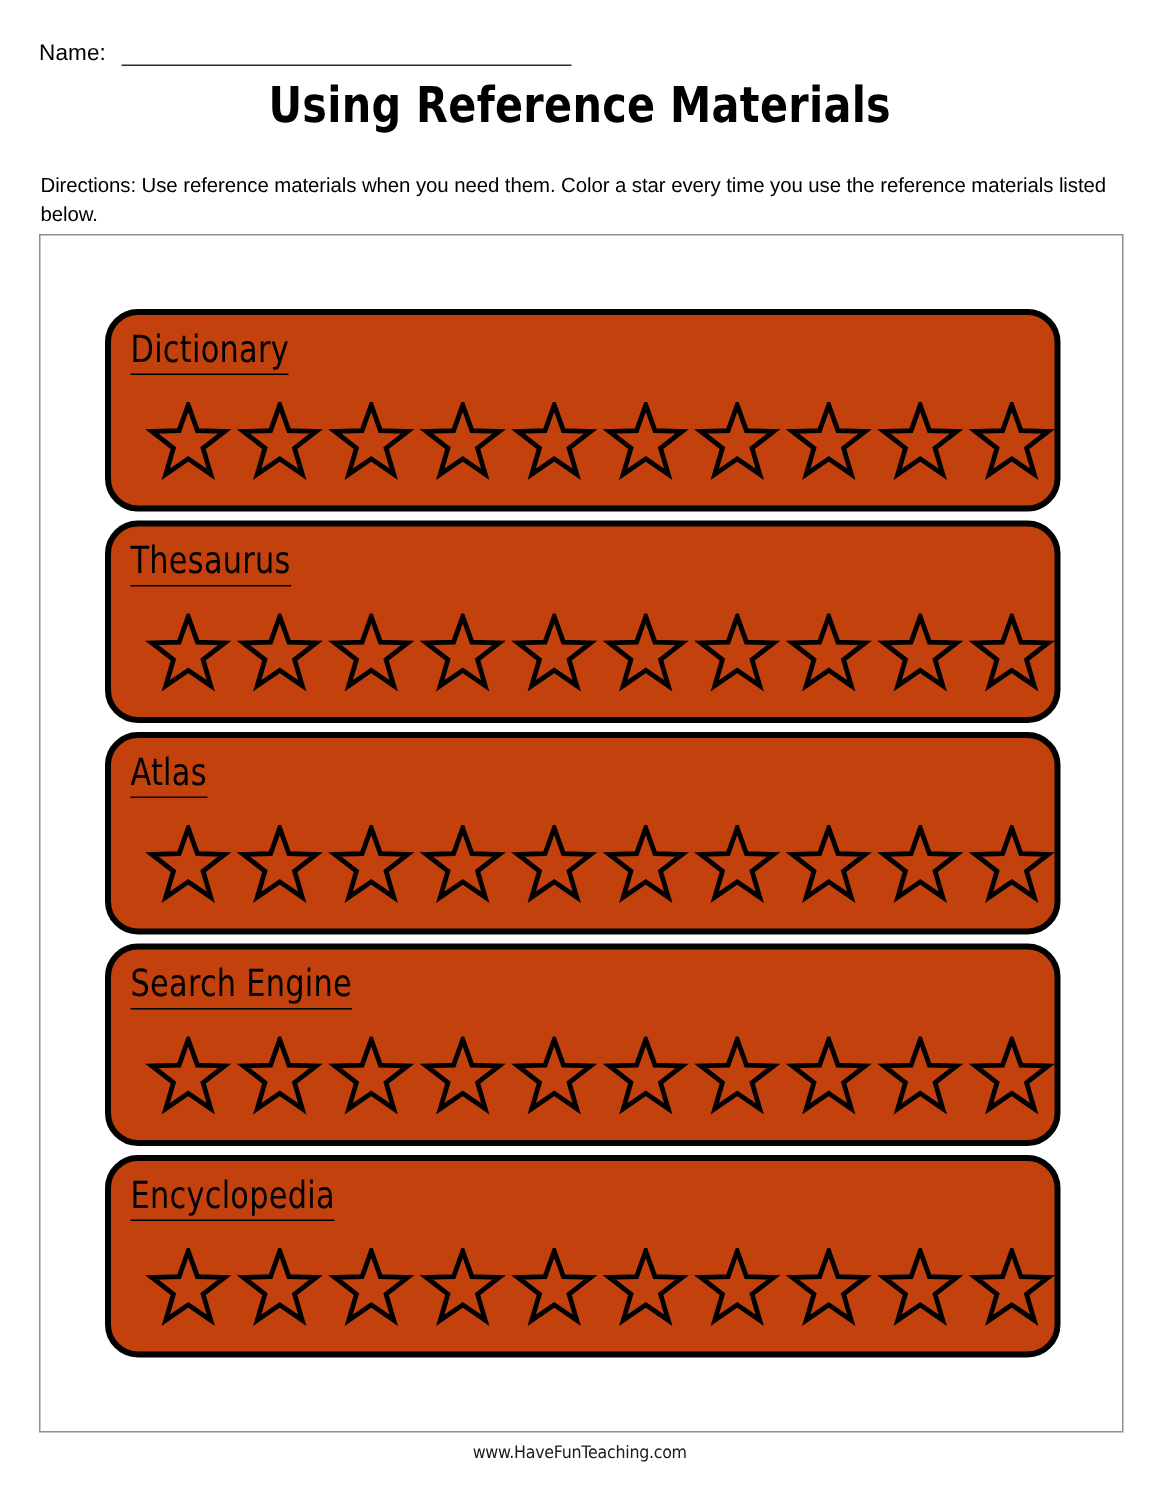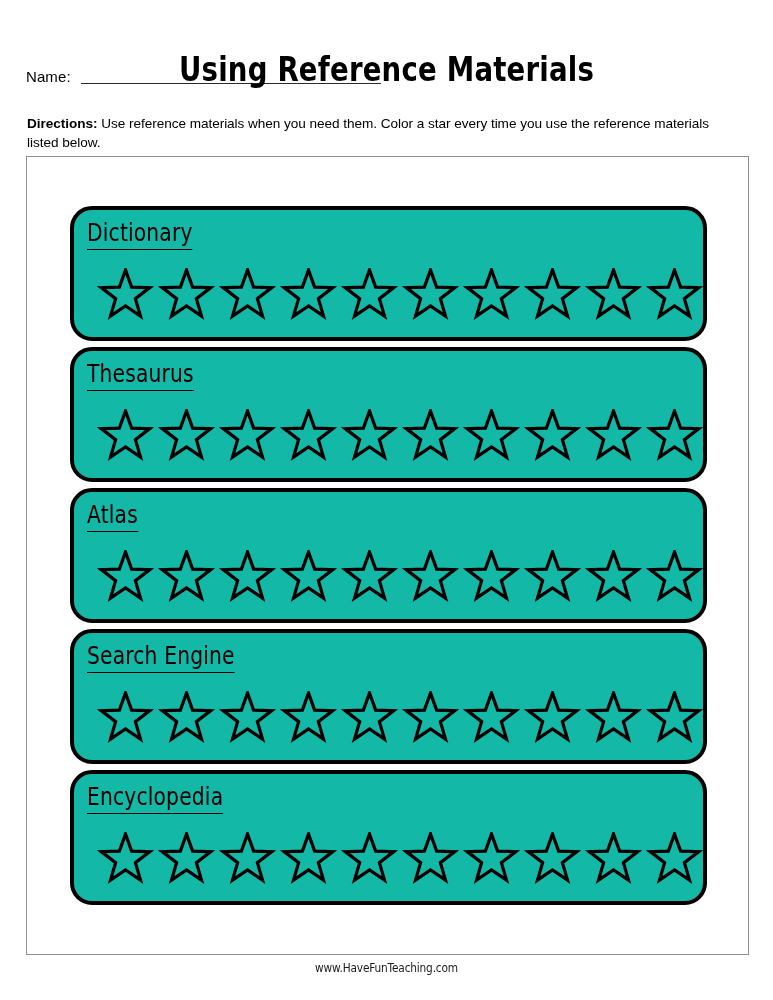--- a/index.html
+++ b/index.html
@@ -17,22 +17,21 @@
   }
 
   
   .name-row {
     position: absolute;
     left: 26px;
     top: 20px;
     width: 420px;
     height: 24px;
     display: flex;
-    align-items: flex-start;
-    margin-top: 48px;
+    align-items: flex-end;
   }
   .name-label {
     font-size: 15px;
     letter-spacing: 0.1px;
     white-space: nowrap;
   }
   .name-blank {
     flex: 1;
     margin-left: 10px;
     border-bottom: 1.3px solid #2b2b2b;
@@ -60,21 +59,21 @@
   .directions {
     position: absolute;
     left: 27px;
     top: 114px;
     width: 716px;
     font-size: 13.6px;
     line-height: 1.42;
     letter-spacing: -0.05px;
   }
   .directions .dir-label {
-    font-weight: bold;
+    font-weight: normal;
   }
 
   
   .frame {
     position: absolute;
     left: 26px;
     top: 156px;
     width: 723px;
     height: 799px;
     border: 1.4px solid #8f8f8f;
@@ -92,21 +91,21 @@
     flex-direction: column;
     gap: 6px;
   }
 
   .row-box {
     position: relative;
     height: 135px;
     border: 4px solid #000000;
     border-radius: 22px;
     box-sizing: border-box;
-    background: #14b8a6;
+    background: #c2410c;
   }
 
   .row-label {
     position: absolute;
     left: 13px;
     top: 9px;
     font-size: 25px;
     letter-spacing: 0.2px;
     line-height: 1.15;
     font-family: "DejaVu Sans", sans-serif;

